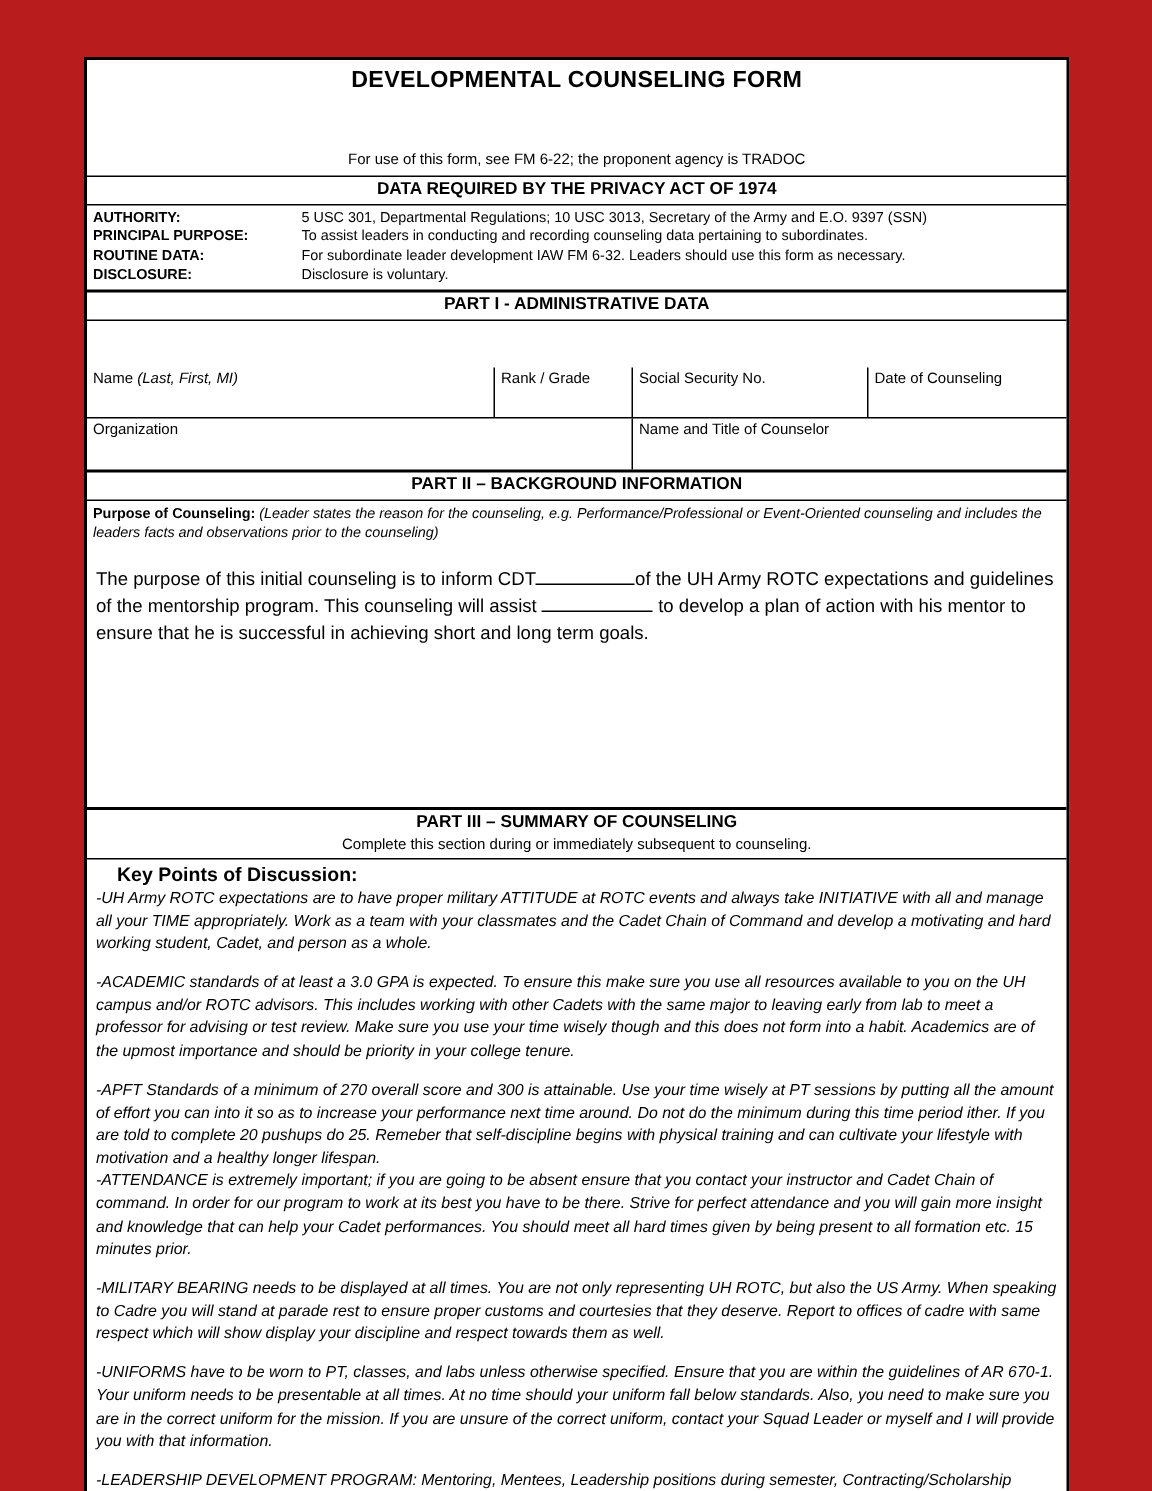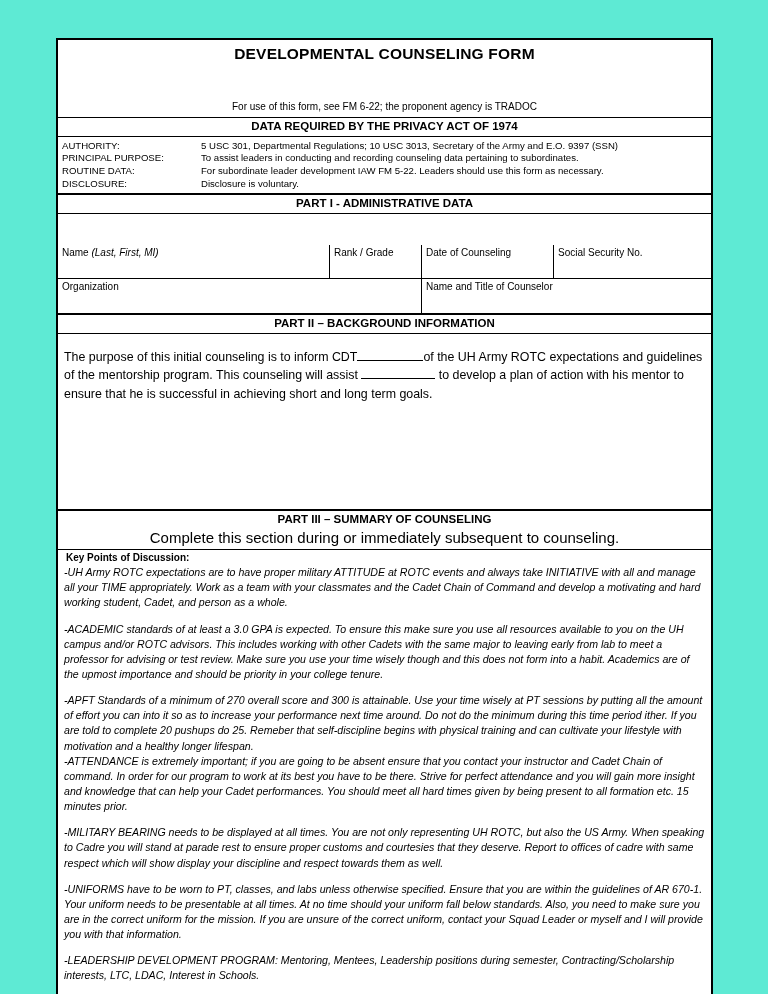--- a/index.html
+++ b/index.html
@@ -12,21 +12,21 @@
     height: 994px;
     font-family: "Liberation Sans", sans-serif;
     color: #000000;
     position: relative;
   }
   .page {
     position: absolute;
     left: 0; top: 0;
     width: 768px;
     height: 994px;
-    background: #5eead4;
+    background: #b91c1c;
   }
   .form {
     position: absolute;
     left: 56px;
     top: 38px;
     width: 657px;
     border: 2px solid #000;
     box-sizing: border-box;
     background: #fff;
   }
@@ -56,37 +56,37 @@
   }
   .section-head {
     text-align: center;
     font-size: 11.5px;
     font-weight: bold;
     padding: 2px 0 2px 0;
     line-height: 1.2;
   }
   .section-head-sub {
     text-align: center;
-    font-size: 15px;
+    font-size: 10px;
     padding: 0 0 2px 0;
     line-height: 1.2;
   }
   
   .privacy {
     padding: 3px 0 3px 0;
   }
   .privacy-row {
     display: flex;
     font-size: 9.6px;
     line-height: 1.32;
   }
   .privacy-label {
     width: 143px;
     flex: 0 0 143px;
-    font-weight: normal;
+    font-weight: bold;
     padding-left: 4px;
     box-sizing: border-box;
   }
   .privacy-value {
     flex: 1 1 auto;
   }
   
   .admin-row {
     display: flex;
     box-sizing: border-box;
@@ -129,23 +129,23 @@
   .blank {
     display: inline-block;
     border-bottom: 1px solid #000;
     height: 0.95em;
     vertical-align: baseline;
   }
   .blank.w1 { width: 66px; }
   .blank.w2 { width: 74px; }
   
   .kp-label {
-    font-size: 10px;
-    font-weight: bold;
-    padding: 2px 4px 1px 8px;
+    font-size: 13px;
+    font-weight: bold;
+    padding: 2px 4px 1px 20px;
     line-height: 1.25;
   }
   .part3-body {
     padding: 0 6px 4px 6px;
     height: 480px;
     box-sizing: border-box;
   }
   .kp-para {
     font-size: 10.6px;
     font-style: italic;
@@ -174,21 +174,21 @@
       <div class="privacy-row">
         <div class="privacy-label">AUTHORITY:</div>
         <div class="privacy-value">5 USC 301, Departmental Regulations; 10 USC 3013, Secretary of the Army and E.O. 9397 (SSN)</div>
       </div>
       <div class="privacy-row">
         <div class="privacy-label">PRINCIPAL PURPOSE:</div>
         <div class="privacy-value">To assist leaders in conducting and recording counseling data pertaining to subordinates.</div>
       </div>
       <div class="privacy-row">
         <div class="privacy-label">ROUTINE DATA:</div>
-        <div class="privacy-value">For subordinate leader development IAW FM 5-22.  Leaders should use this form as necessary.</div>
+        <div class="privacy-value">For subordinate leader development IAW FM 6-32.  Leaders should use this form as necessary.</div>
       </div>
       <div class="privacy-row">
         <div class="privacy-label">DISCLOSURE:</div>
         <div class="privacy-value">Disclosure is voluntary.</div>
       </div>
     </div>
 
     <div class="band-thin">
       <div class="section-head">PART I - ADMINISTRATIVE DATA</div>
     </div>
@@ -197,46 +197,50 @@
       <div class="admin-row r1">
         <div class="cell c-name">
           <span>Name</span>
           <i>(Last, First, MI)</i>
           <div></div>
         </div>
         <div class="cell c-rank">
           <span>Rank / Grade</span>
           <div></div>
         </div>
+        <div class="cell c-ssn">
+          <span>Social Security No.</span>
+          <div></div>
+        </div>
         <div class="cell c-date">
           <span>Date of Counseling</span>
-          <div></div>
-        </div>
-        <div class="cell c-ssn">
-          <span>Social Security No.</span>
           <div></div>
         </div>
       </div>
       <div class="admin-row r2">
         <div class="cell c-org">
           <span>Organization</span>
           <div></div>
         </div>
         <div class="cell c-counsel">
           <span>Name and Title of Counselor</span>
           <div></div>
         </div>
       </div>
     </div>
 
     <div class="band-thin">
       <div class="section-head">PART II – BACKGROUND INFORMATION</div>
     </div>
 
     <div class="band">
+      <div class="purpose-label">
+        <b>Purpose of Counseling:</b>
+        <i>(Leader states the reason for the counseling, e.g. Performance/Professional or Event-Oriented counseling and includes the leaders facts and observations prior to the counseling)</i>
+      </div>
       <div class="part2-body">
         <div class="purpose-text">
           <span>The purpose of this initial counseling is to inform CDT</span><span class="blank w1"></span><span>of the UH Army ROTC expectations and guidelines of the mentorship program.  This counseling will assist</span> <span class="blank w2"></span> <span>to develop a plan of action with his mentor to ensure that he is successful in achieving short and long term goals.</span>
         </div>
       </div>
     </div>
 
     <div class="band-thin">
       <div class="section-head">PART III – SUMMARY OF COUNSELING</div>
       <div class="section-head-sub">Complete this section during or immediately subsequent to counseling.</div>

